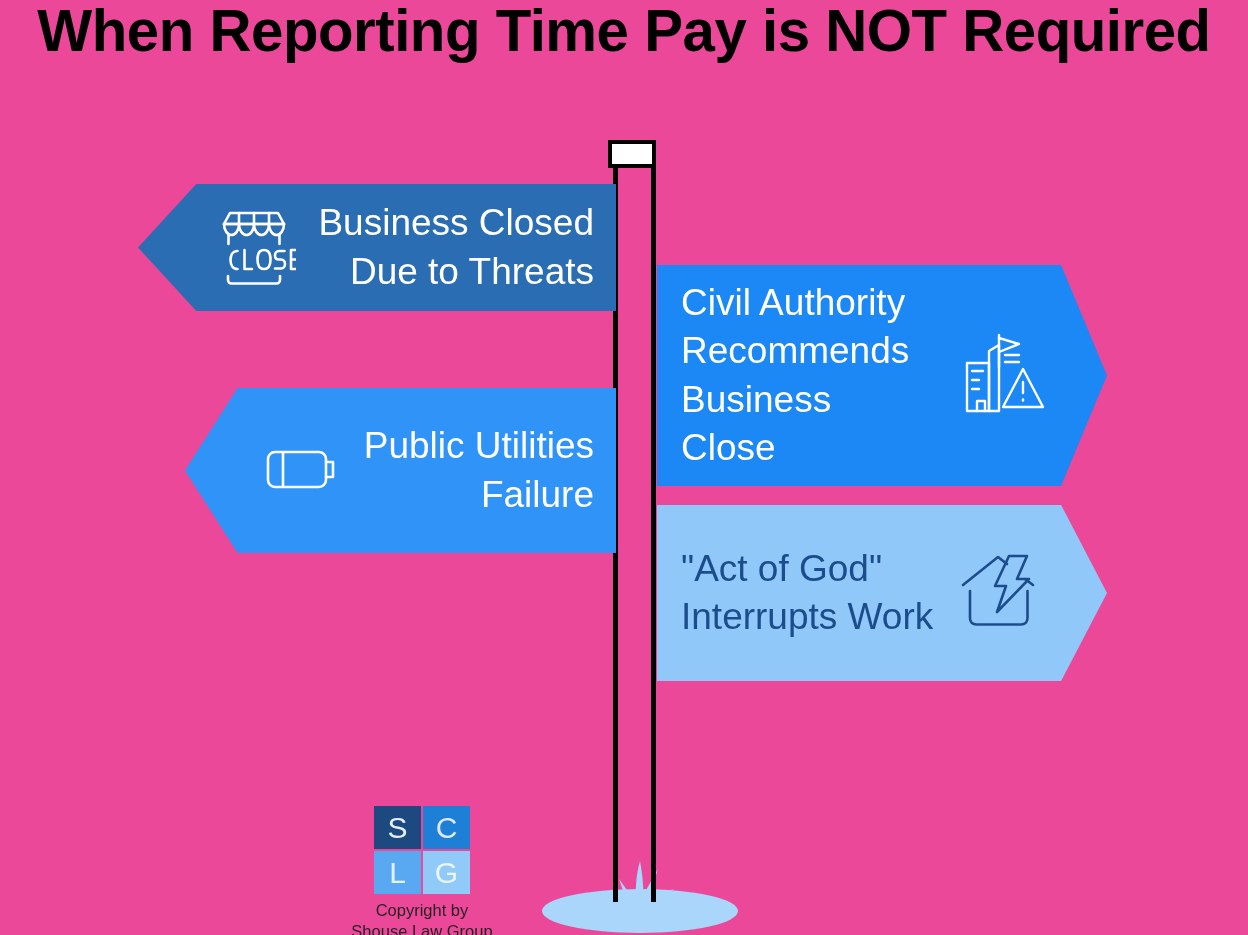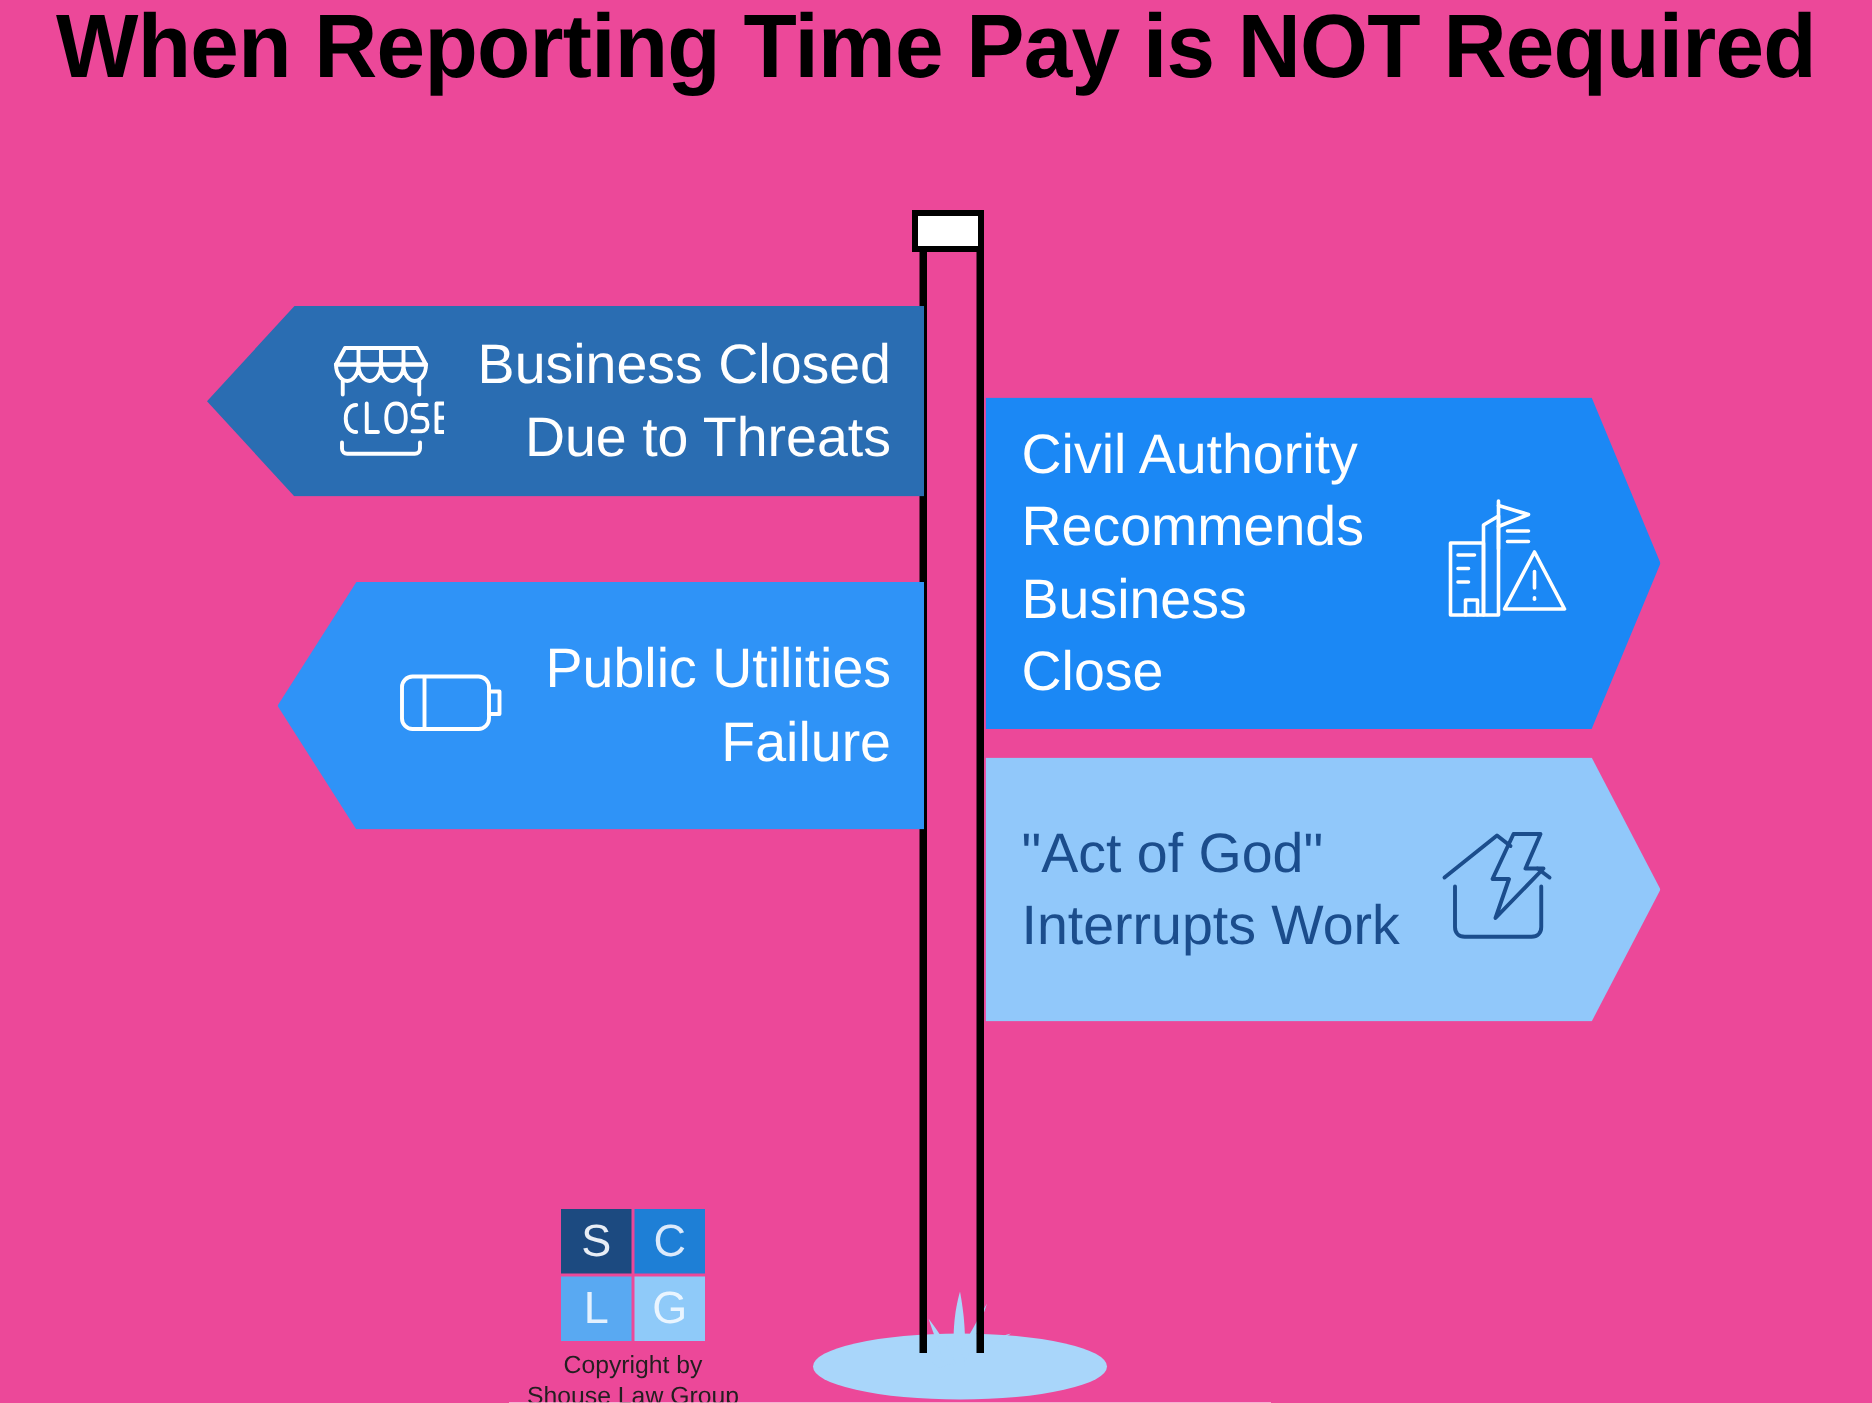--- a/index.html
+++ b/index.html
@@ -108,21 +108,21 @@
   .sign-right .sign-label { text-align: left; }
   .sign-icon {
     flex: 0 0 auto;
     display: block;
   }
   .sign-left .sign-icon  { margin-right: 22px; }
   .sign-right .sign-icon { margin-left: 26px; }
 
   
   #sign-business-closed {
-    left: 138px; top: 204px; width: 478px; height: 127px;
+    left: 138px; top: 184px; width: 478px; height: 127px;
   }
   #sign-public-utilities {
     left: 185px; top: 388px; width: 431px; height: 165px;
   }
   #sign-civil-authority {
     left: 657px; top: 265px; width: 450px; height: 221px;
   }
   #sign-act-of-god {
     left: 657px; top: 505px; width: 450px; height: 176px;
   }

